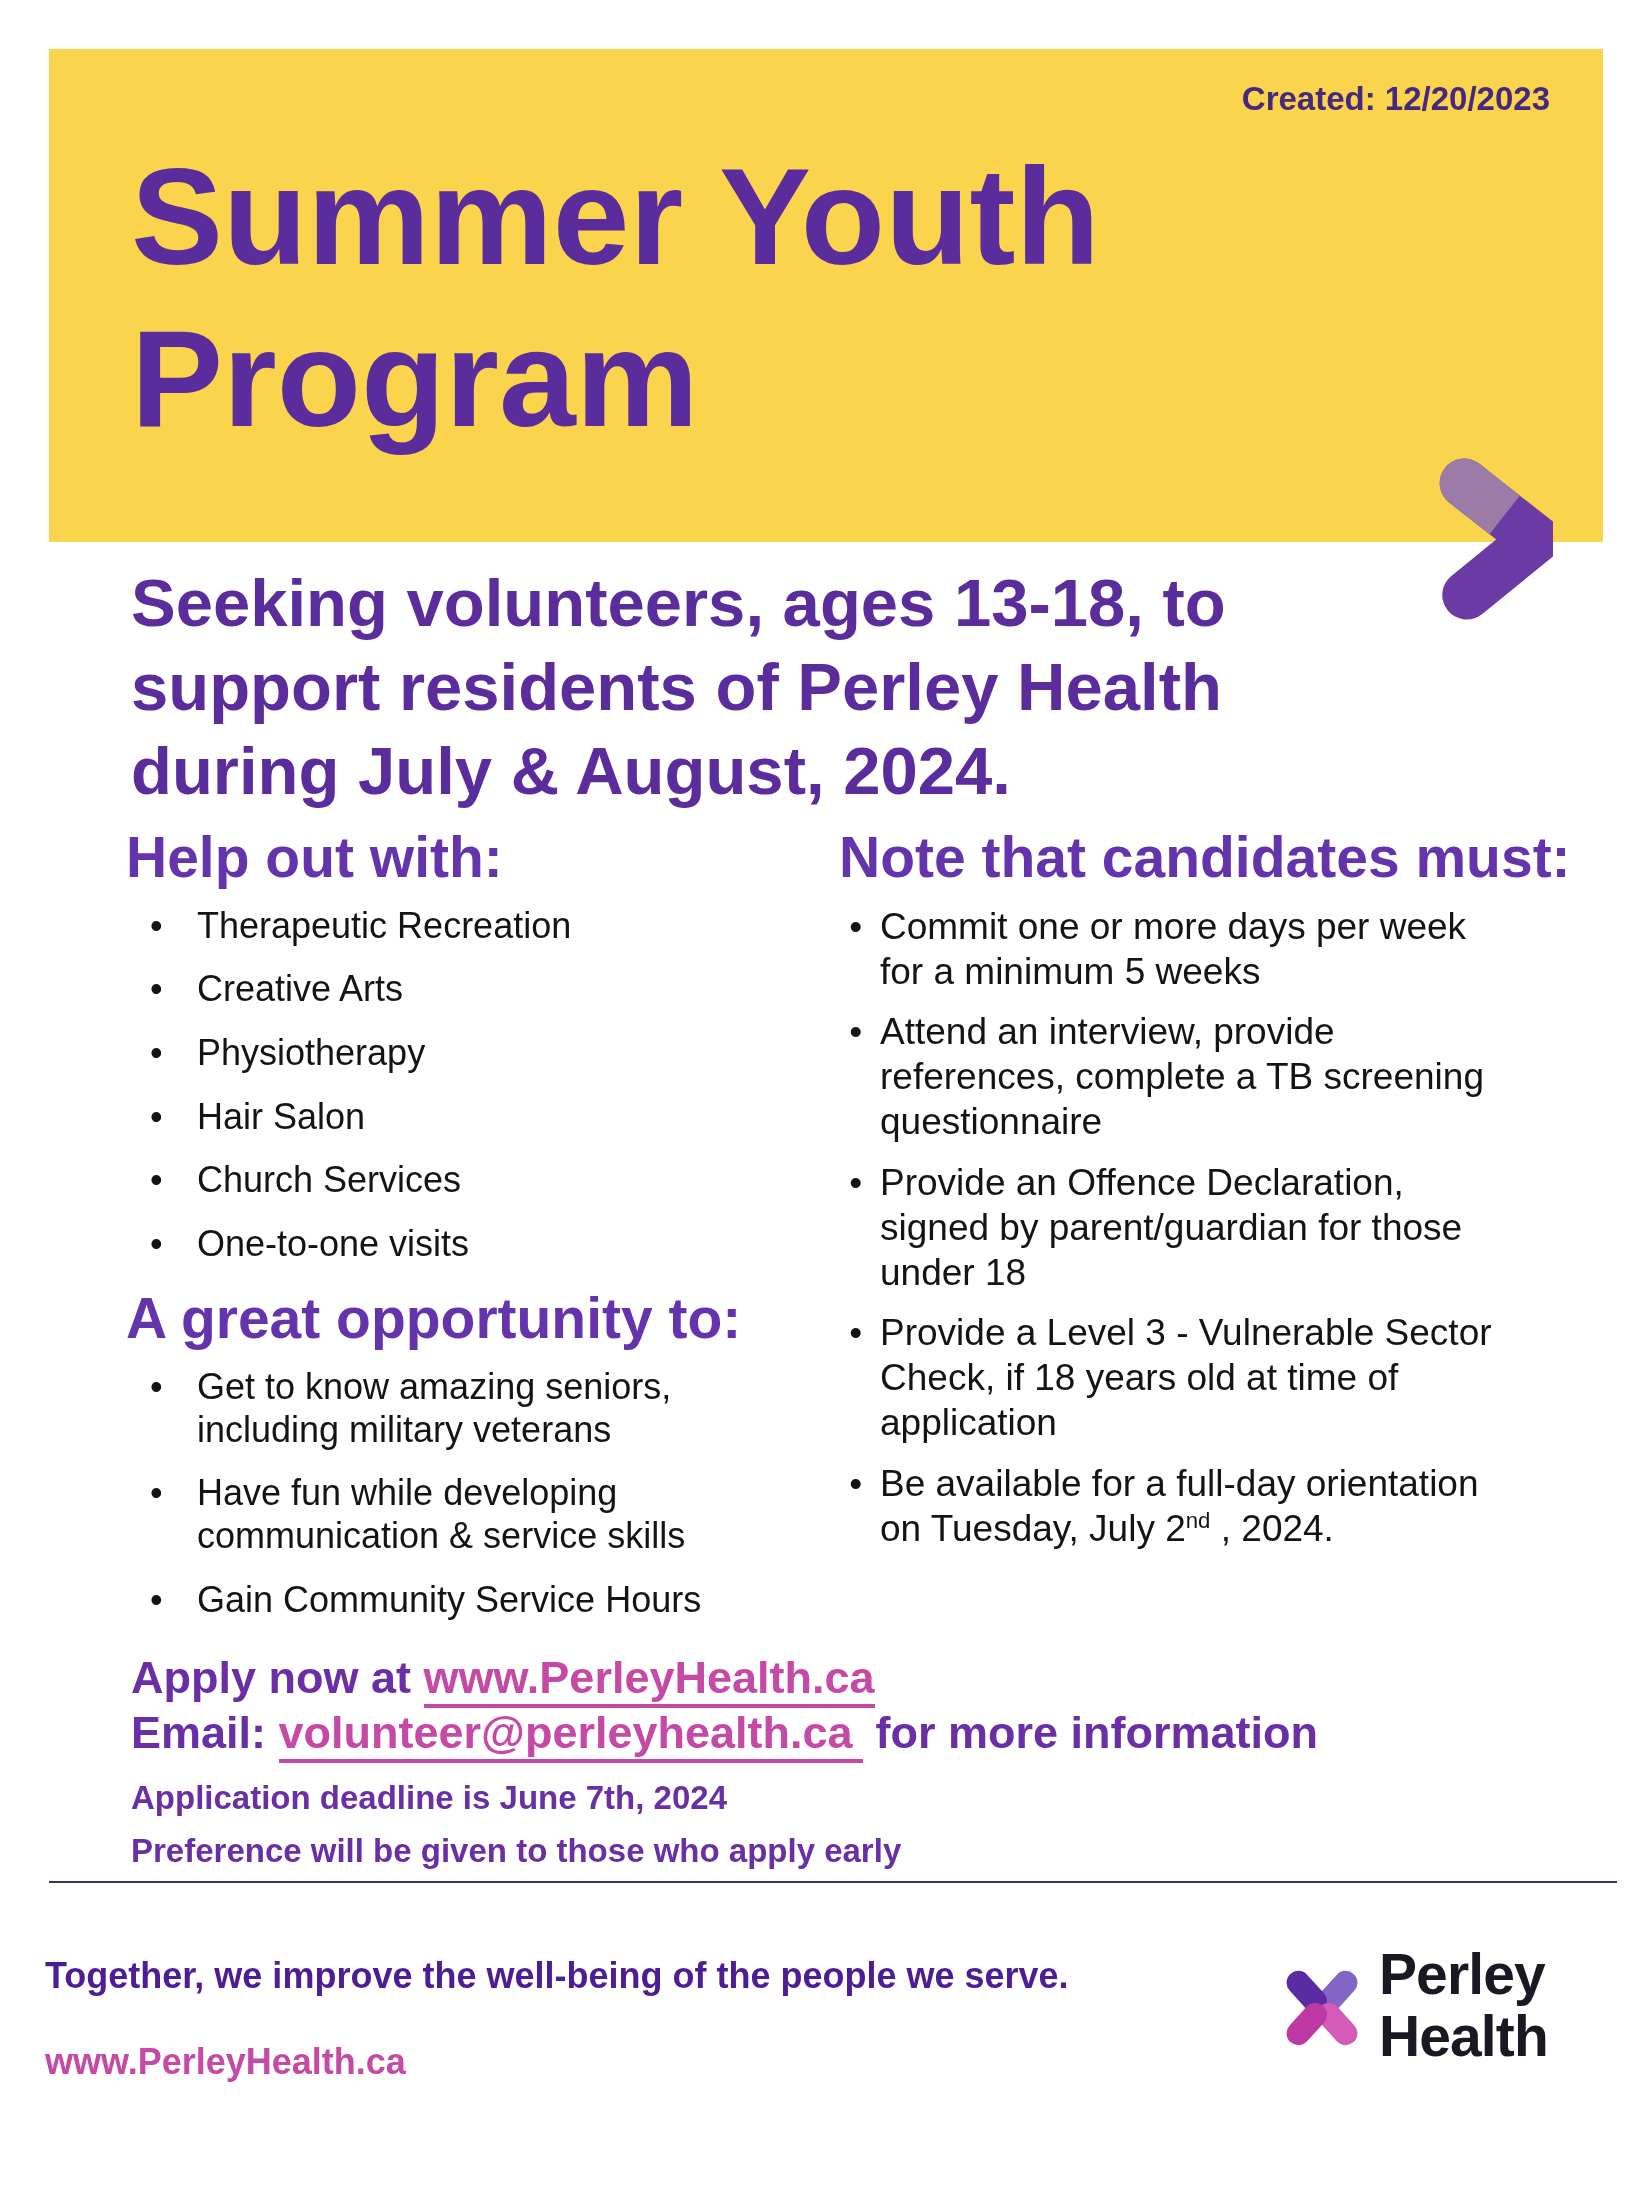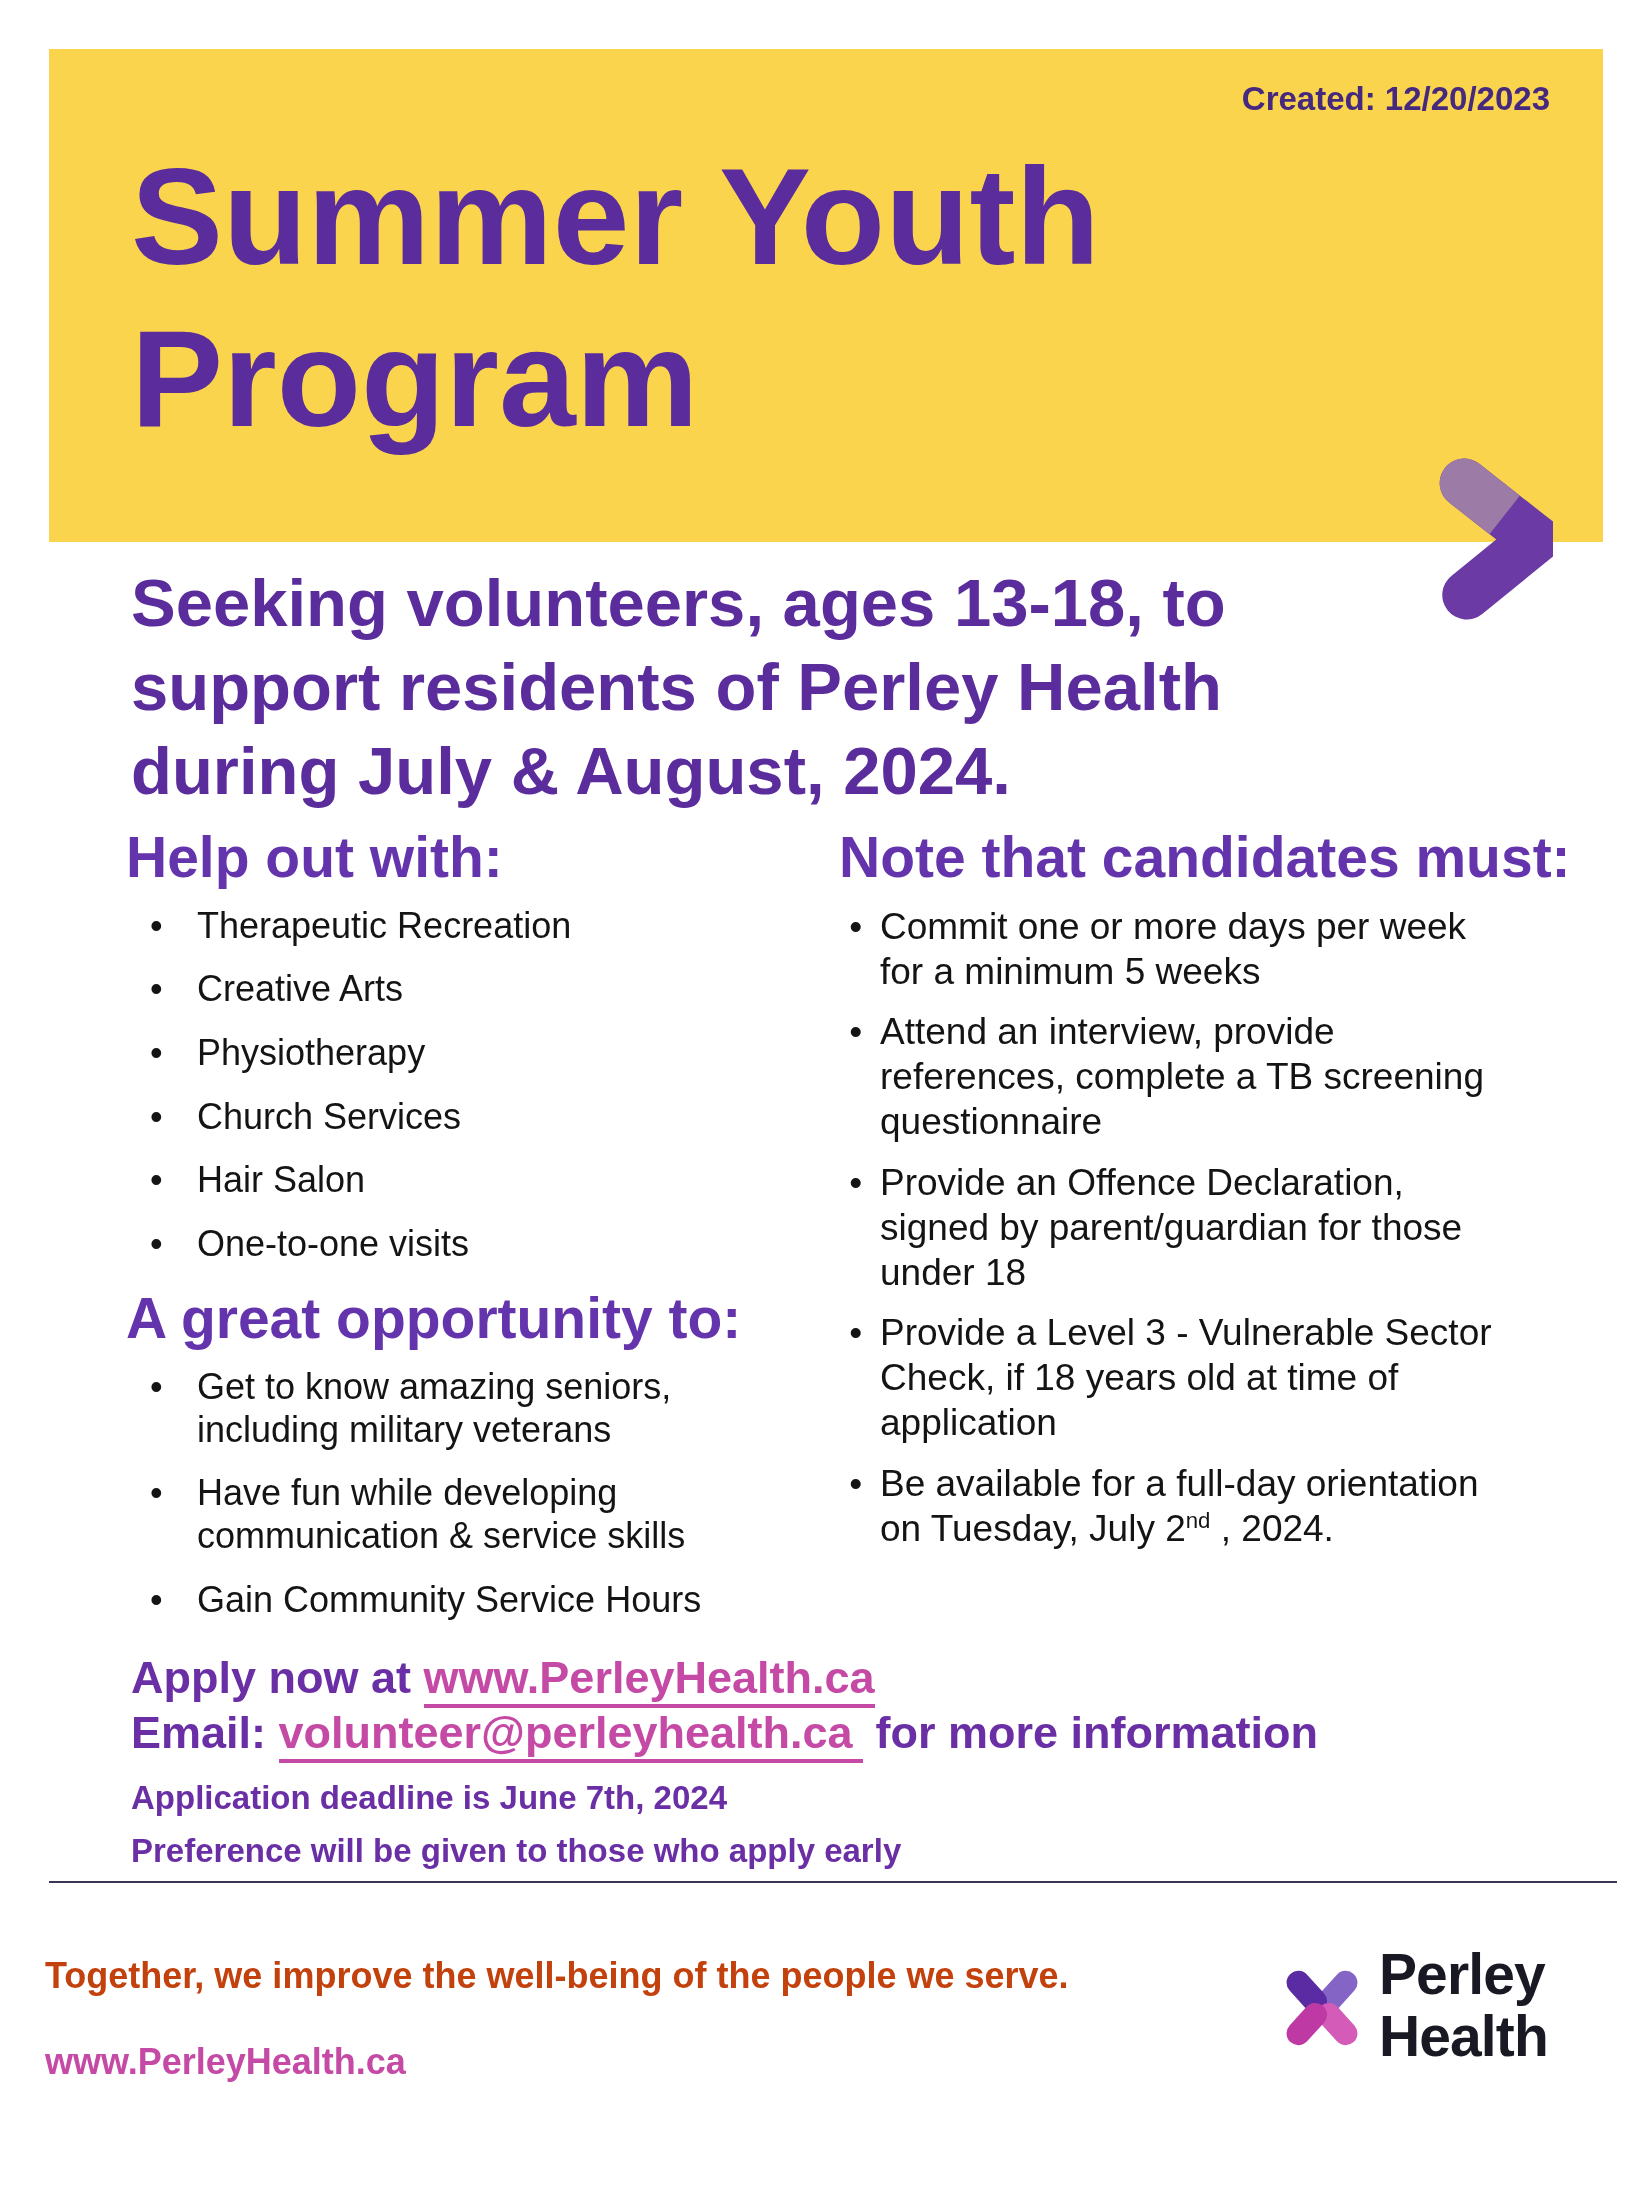--- a/index.html
+++ b/index.html
@@ -129,21 +129,21 @@
     background: #3A3550;
     border: none;
   }
 
   
   .tagline {
     position: absolute;
     left: 45px; top: 1955px;
     font-size: 36px;
     font-weight: bold;
-    color: #c2410c;
+    color: #4c1d95;
     white-space: nowrap;
   }
   .site-url {
     position: absolute;
     left: 45px; top: 2041px;
     font-size: 36px;
     font-weight: bold;
     color: #C54AA5;
     white-space: nowrap;
     cursor: pointer;
@@ -189,22 +189,22 @@
     <span>support residents of Perley Health</span>
     <span>during July &amp; August, 2024.</span>
   </h2>
 
   <section class="section help-col">
     <h3>Help out with:</h3>
     <ul>
       <li>Therapeutic Recreation</li>
       <li>Creative Arts</li>
       <li>Physiotherapy</li>
+      <li>Hair Salon</li>
       <li>Church Services</li>
-      <li>Hair Salon</li>
       <li>One-to-one visits</li>
     </ul>
   </section>
 
   <section class="section opp-col">
     <h3>A great opportunity to:</h3>
     <ul>
       <li>
         <div>Get to know amazing seniors,</div>
         <div>including military veterans</div>

